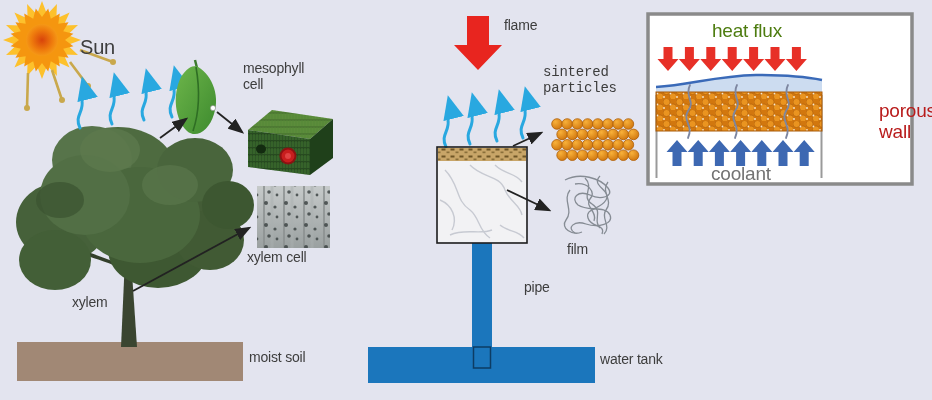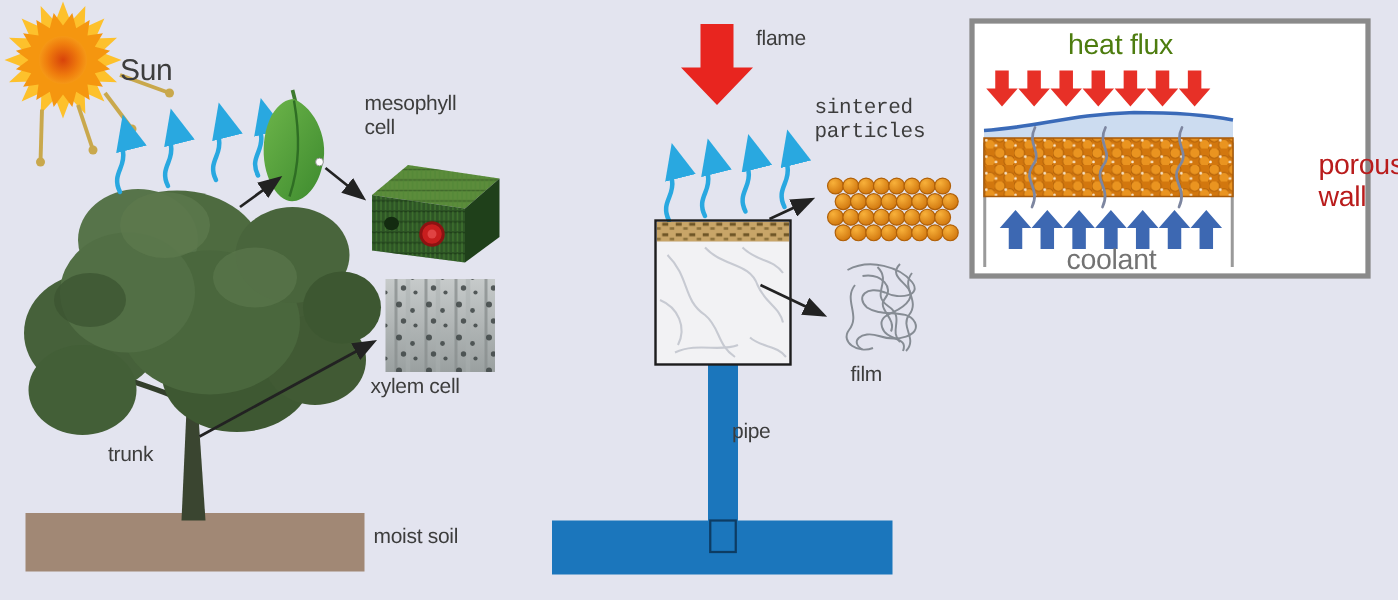--- a/index.html
+++ b/index.html
@@ -273,26 +273,27 @@
           <path d="M783,140 l10.5,12 h-6 v14 h-9 v-14 h-6 z" fill="#3d68b2"></path>
           <path d="M804.2,140 l10.5,12 h-6 v14 h-9 v-14 h-6 z" fill="#3d68b2"></path>
         </g>
   </g>
 </svg>
 
 <div class="lbl lbl-lg" style="left:80px;top:12px;">Sun</div>
 <div class="lbl" style="left:243px;top:61px;">mesophyll
 cell</div>
 <div class="lbl" style="left:247px;top:250px;">xylem cell</div>
-<div class="lbl" style="left:72px;top:295px;">trunk</div>
+<div class="lbl" style="left:72px;top:295px;">xylem</div>
 <div class="lbl" style="left:249px;top:350px;text-align:right;">moist soil</div>
 
 <div class="lbl" style="left:504px;top:18px;">flame</div>
 <div class="lbl" style="left:543px;top:65px;font-family:Liberation Mono, monospace;">sintered
 particles</div>
 <div class="lbl" style="left:567px;top:242px;">film</div>
-<div class="lbl" style="left:488px;top:280px;">pipe</div>
+<div class="lbl" style="left:524px;top:280px;">pipe</div>
+<div class="lbl" style="left:600px;top:352px;">water tank</div>
 
 <div class="lbl lbl-sm" style="left: 712px; top: 20px; color: #4d7c0f;">heat flux</div>
 <div class="lbl lbl-sm" style="left: 863px; top: 100px; color: #b91c1c; margin-left: 16px;">porous wall</div>
 <div class="lbl lbl-sm" style="left: 711px; top: 163px; color: #737373;">coolant</div>
 
 </div>
 
 </body></html>

